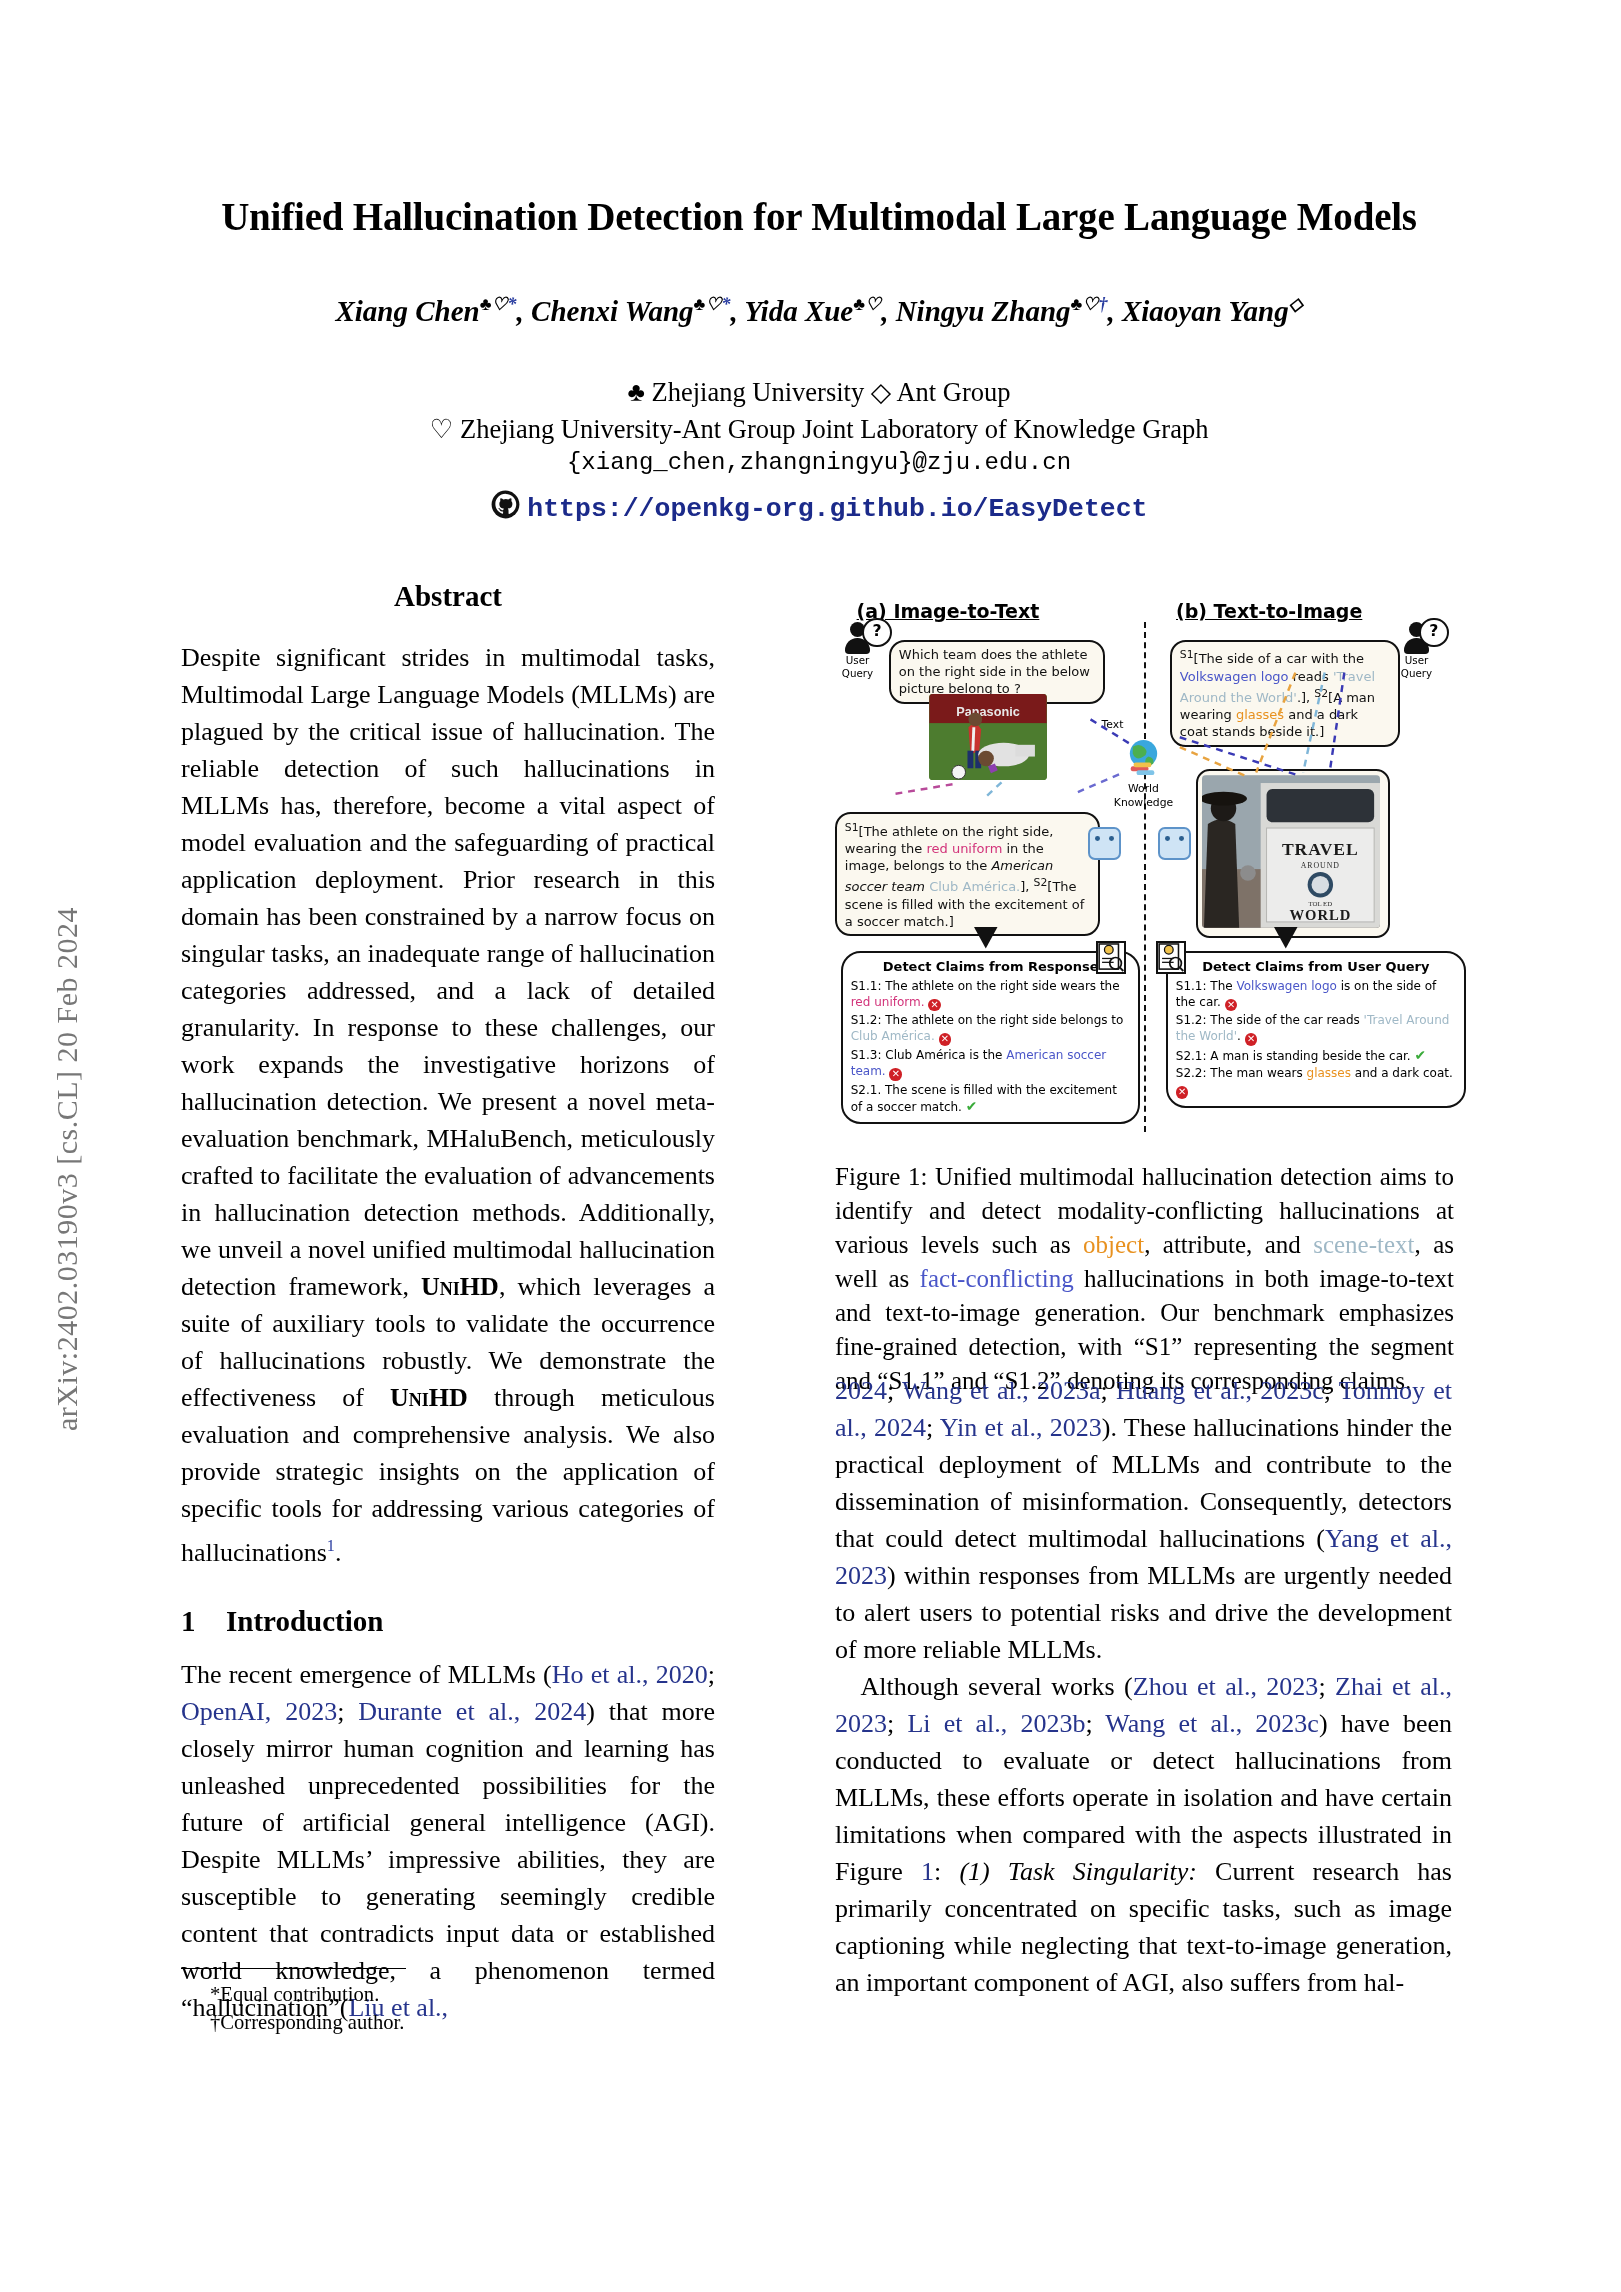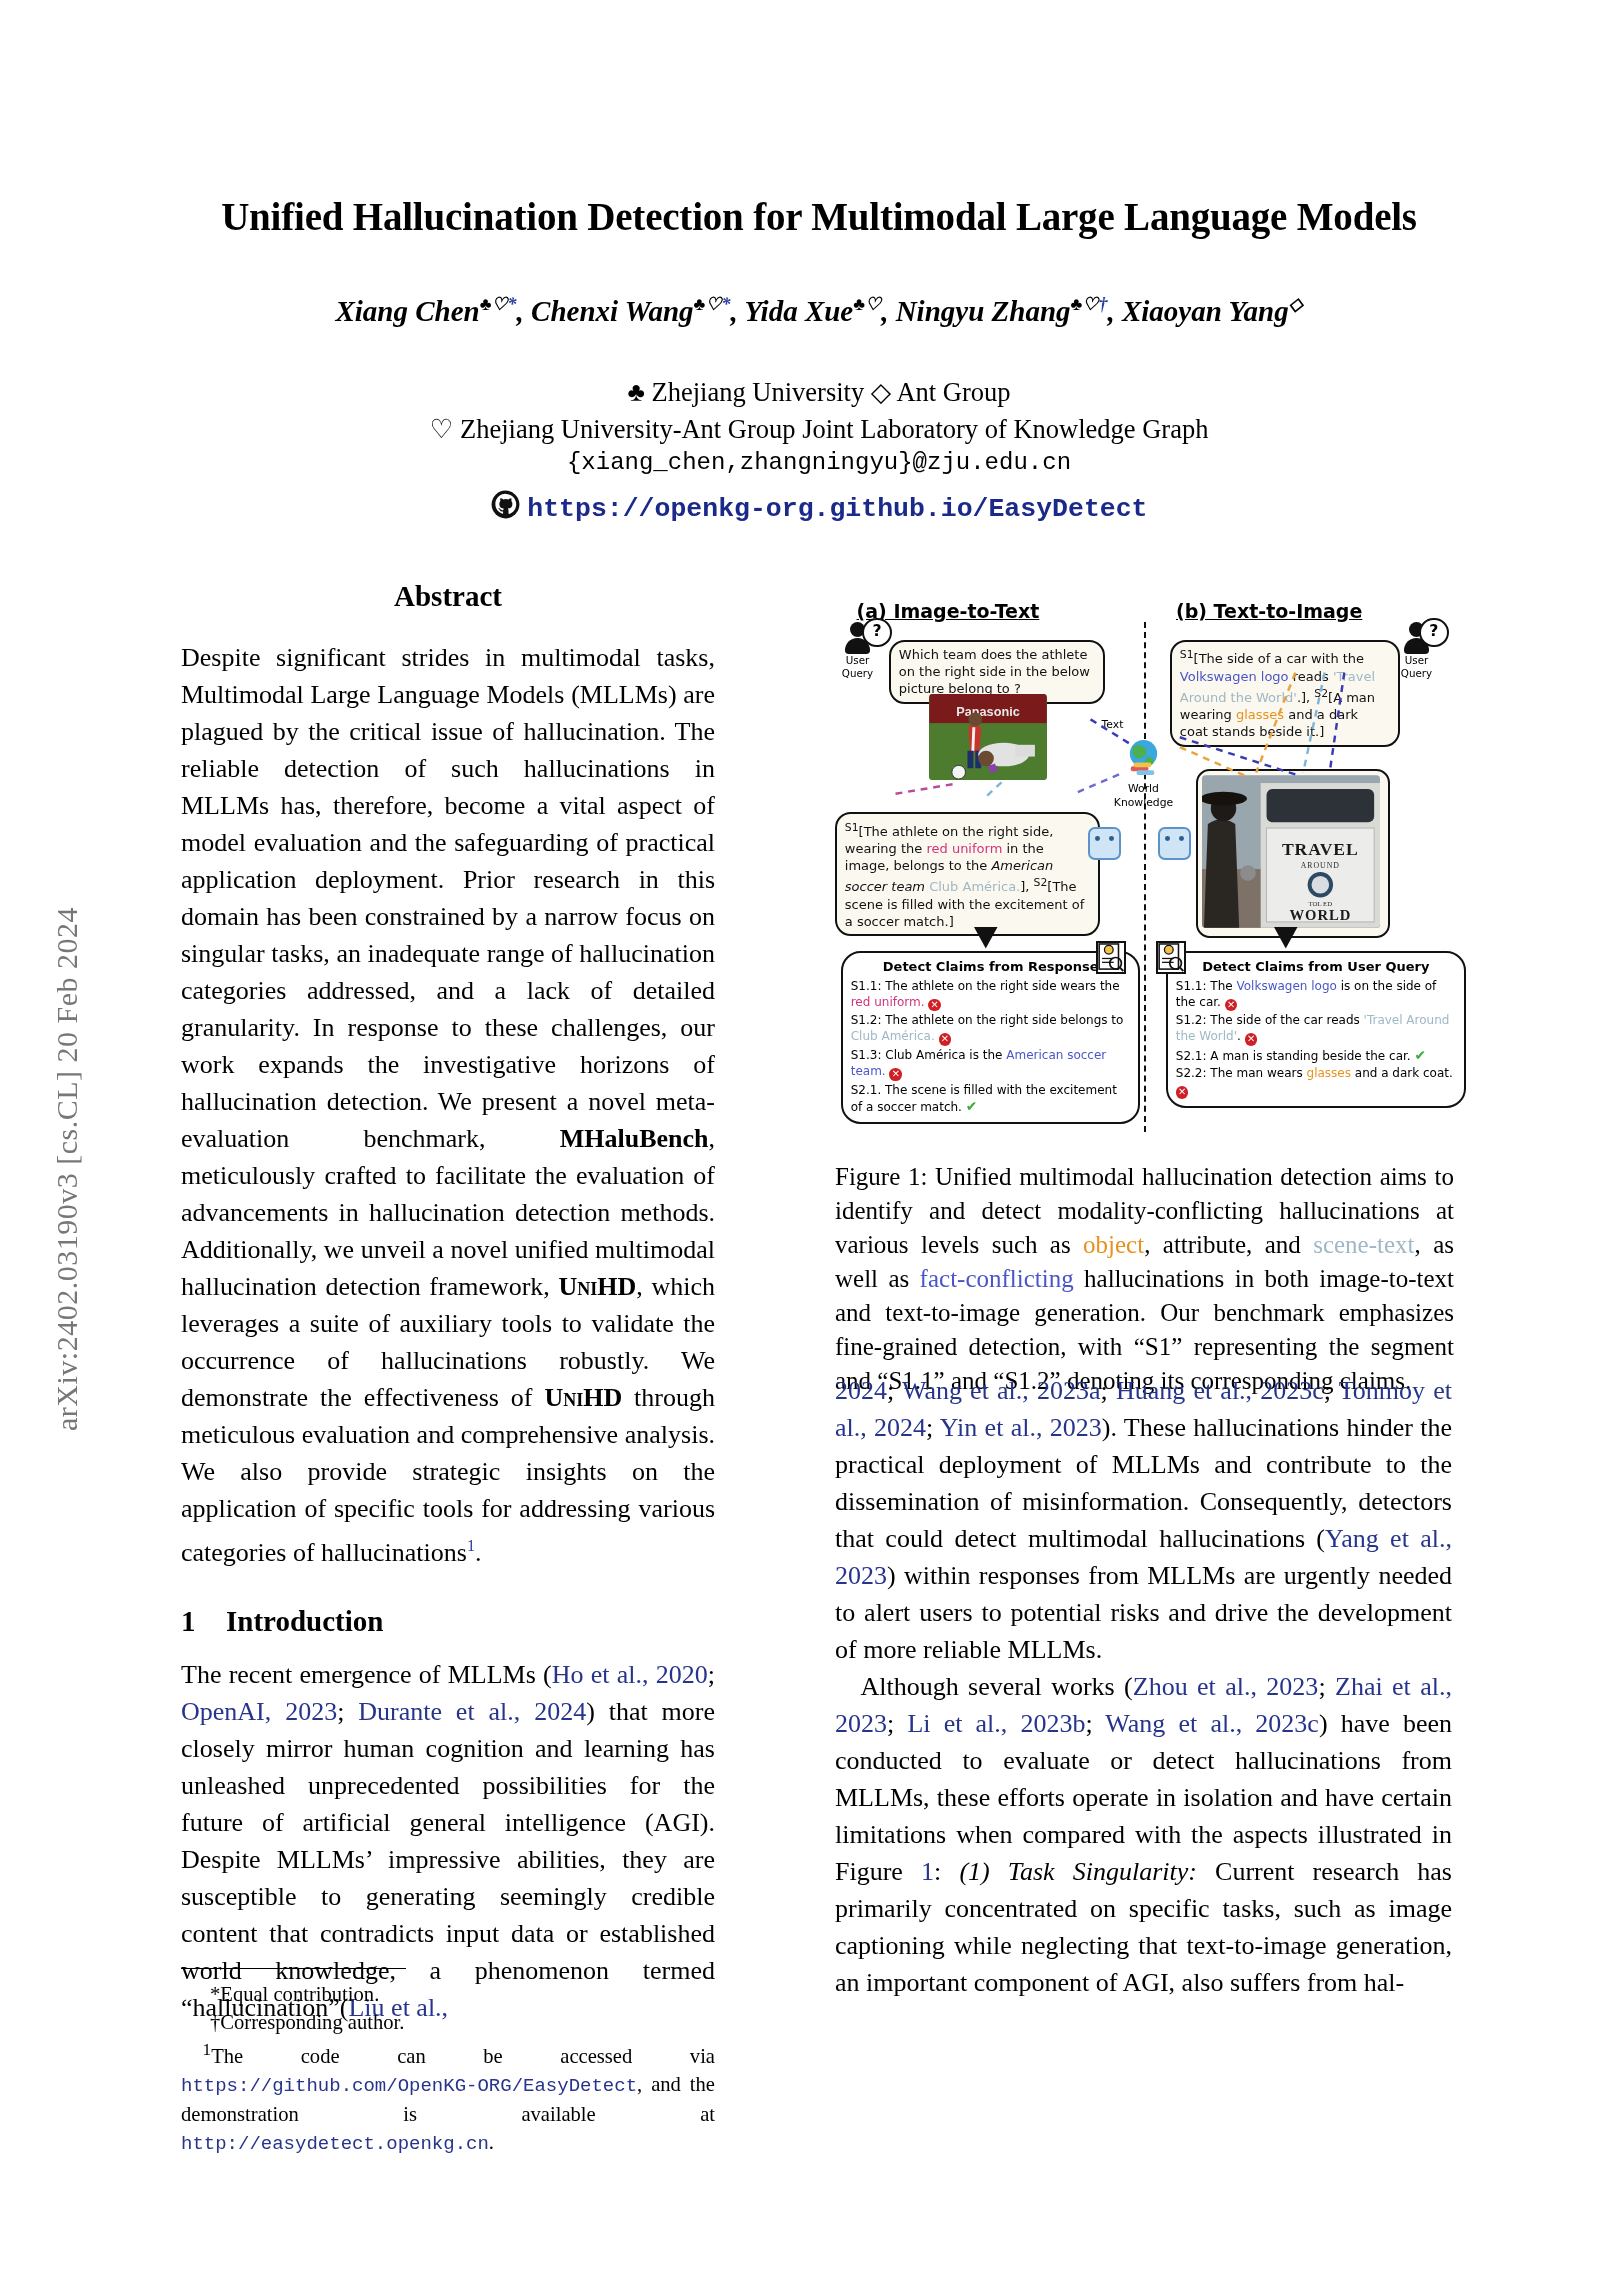--- a/index.html
+++ b/index.html
@@ -55,21 +55,21 @@
         font-family:"Liberation Serif", serif; }
   #left-col{ left:181px; top:578px; width:534px; }
   #right-col{ left:835px; top:1372px; width:617px; }
   h2.sec{ font-size:29px; font-weight:bold; margin:33px 0 15.7px 0; text-align:left;}
   h2.sec .num{ display:inline-block; width:45px;}
   .abs-head{ text-align:center; font-size:29px; font-weight:bold; margin:0 0 23.5px 0;}
   p{ margin:0 0 0 0; text-indent:0; }
   p + p{ text-indent:25.5px; }
   .cite{ color:#26348c; }
   .sc{ font-variant:small-caps; font-weight:bold; }
-  b.bf{ font-weight:bold; }
+  b.bf{ font-weight:normal; }
   i.it{ font-style:italic; }
   
   #footnotes{
     position:absolute; left:181px; top:1980px; width:534px;
     font-size:20.6px; line-height:28px; text-align:justify;
     font-family:"Liberation Serif", serif;
   }
   #fn-rule{ position:absolute; left:181px; top:1968px; width:225px; height:1px; background:#000;}
   .mono{ font-family:"Liberation Mono", monospace; color:#26348c; font-size:19px;}
   
@@ -166,21 +166,20 @@
     <h2 class="sec">
       <span class="num">1</span><span>Introduction</span>
     </h2>
     <p>The recent emergence of MLLMs (<span class="cite">Ho et al., 2020</span>; <span class="cite">OpenAI, 2023</span>; <span class="cite">Durante et al., 2024</span>) that more closely mirror human cognition and learning has unleashed unprecedented possibilities for the future of artificial general intelligence (AGI). Despite MLLMs’ impressive abilities, they are susceptible to generating seemingly credible content that contradicts input data or established world knowledge, a phenomenon termed “hallucination”(<span class="cite">Liu et al.,</span></p>
   </div>
 
   <div id="fn-rule"></div>
   <div id="footnotes">
     <div style="text-indent:29px;">*Equal contribution.</div>
     <div style="text-indent:29px;">†Corresponding author.</div>
-    <div style="text-indent:21.6px;"><sup>1</sup>The code can be accessed via <span class="mono">https://github.com/OpenKG-ORG/EasyDetect</span>, and the demonstration is available at <span class="mono">http://easydetect.openkg.cn</span>.</div>
   </div>
 
   <div id="figure">
 
     <div id="fig-divider"></div>
 
     <div class="fig-col-title" style="position:absolute;left:21.6px;top:0;width:265px;">(a) Image-to-Text</div>
 
     <div class="fig-col-title" style="position:absolute;left:341px;top:0;width:255px;">(b) Text-to-Image</div>
 

